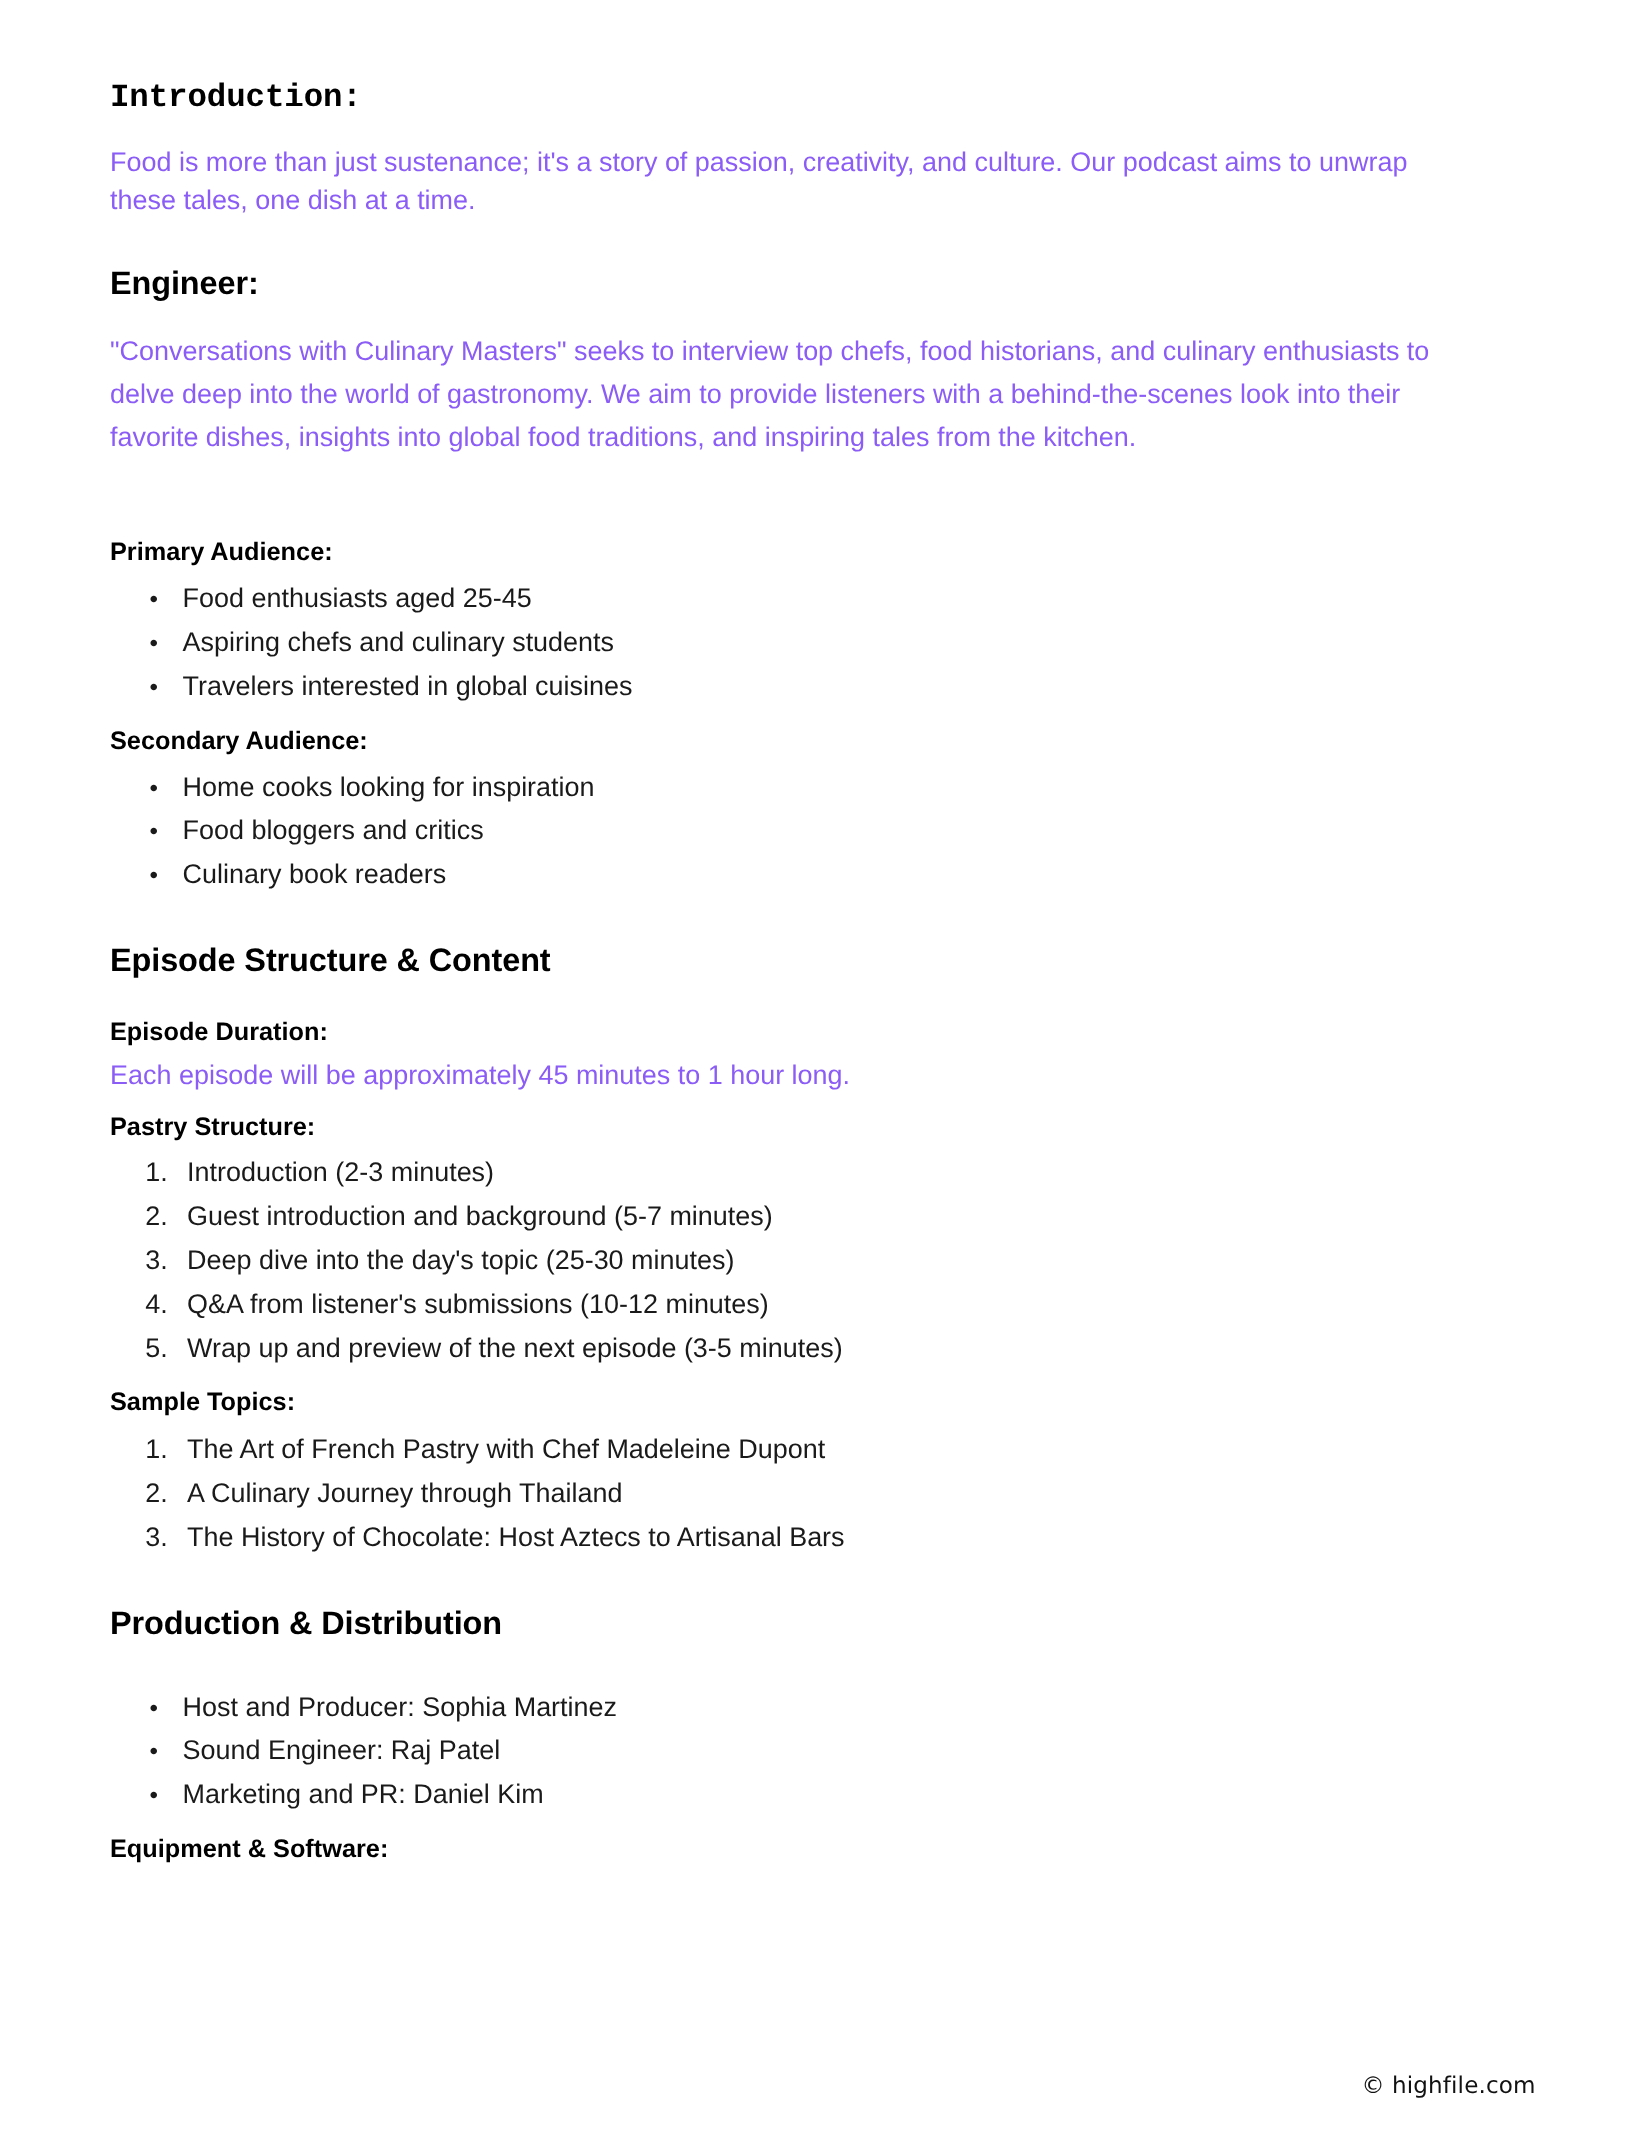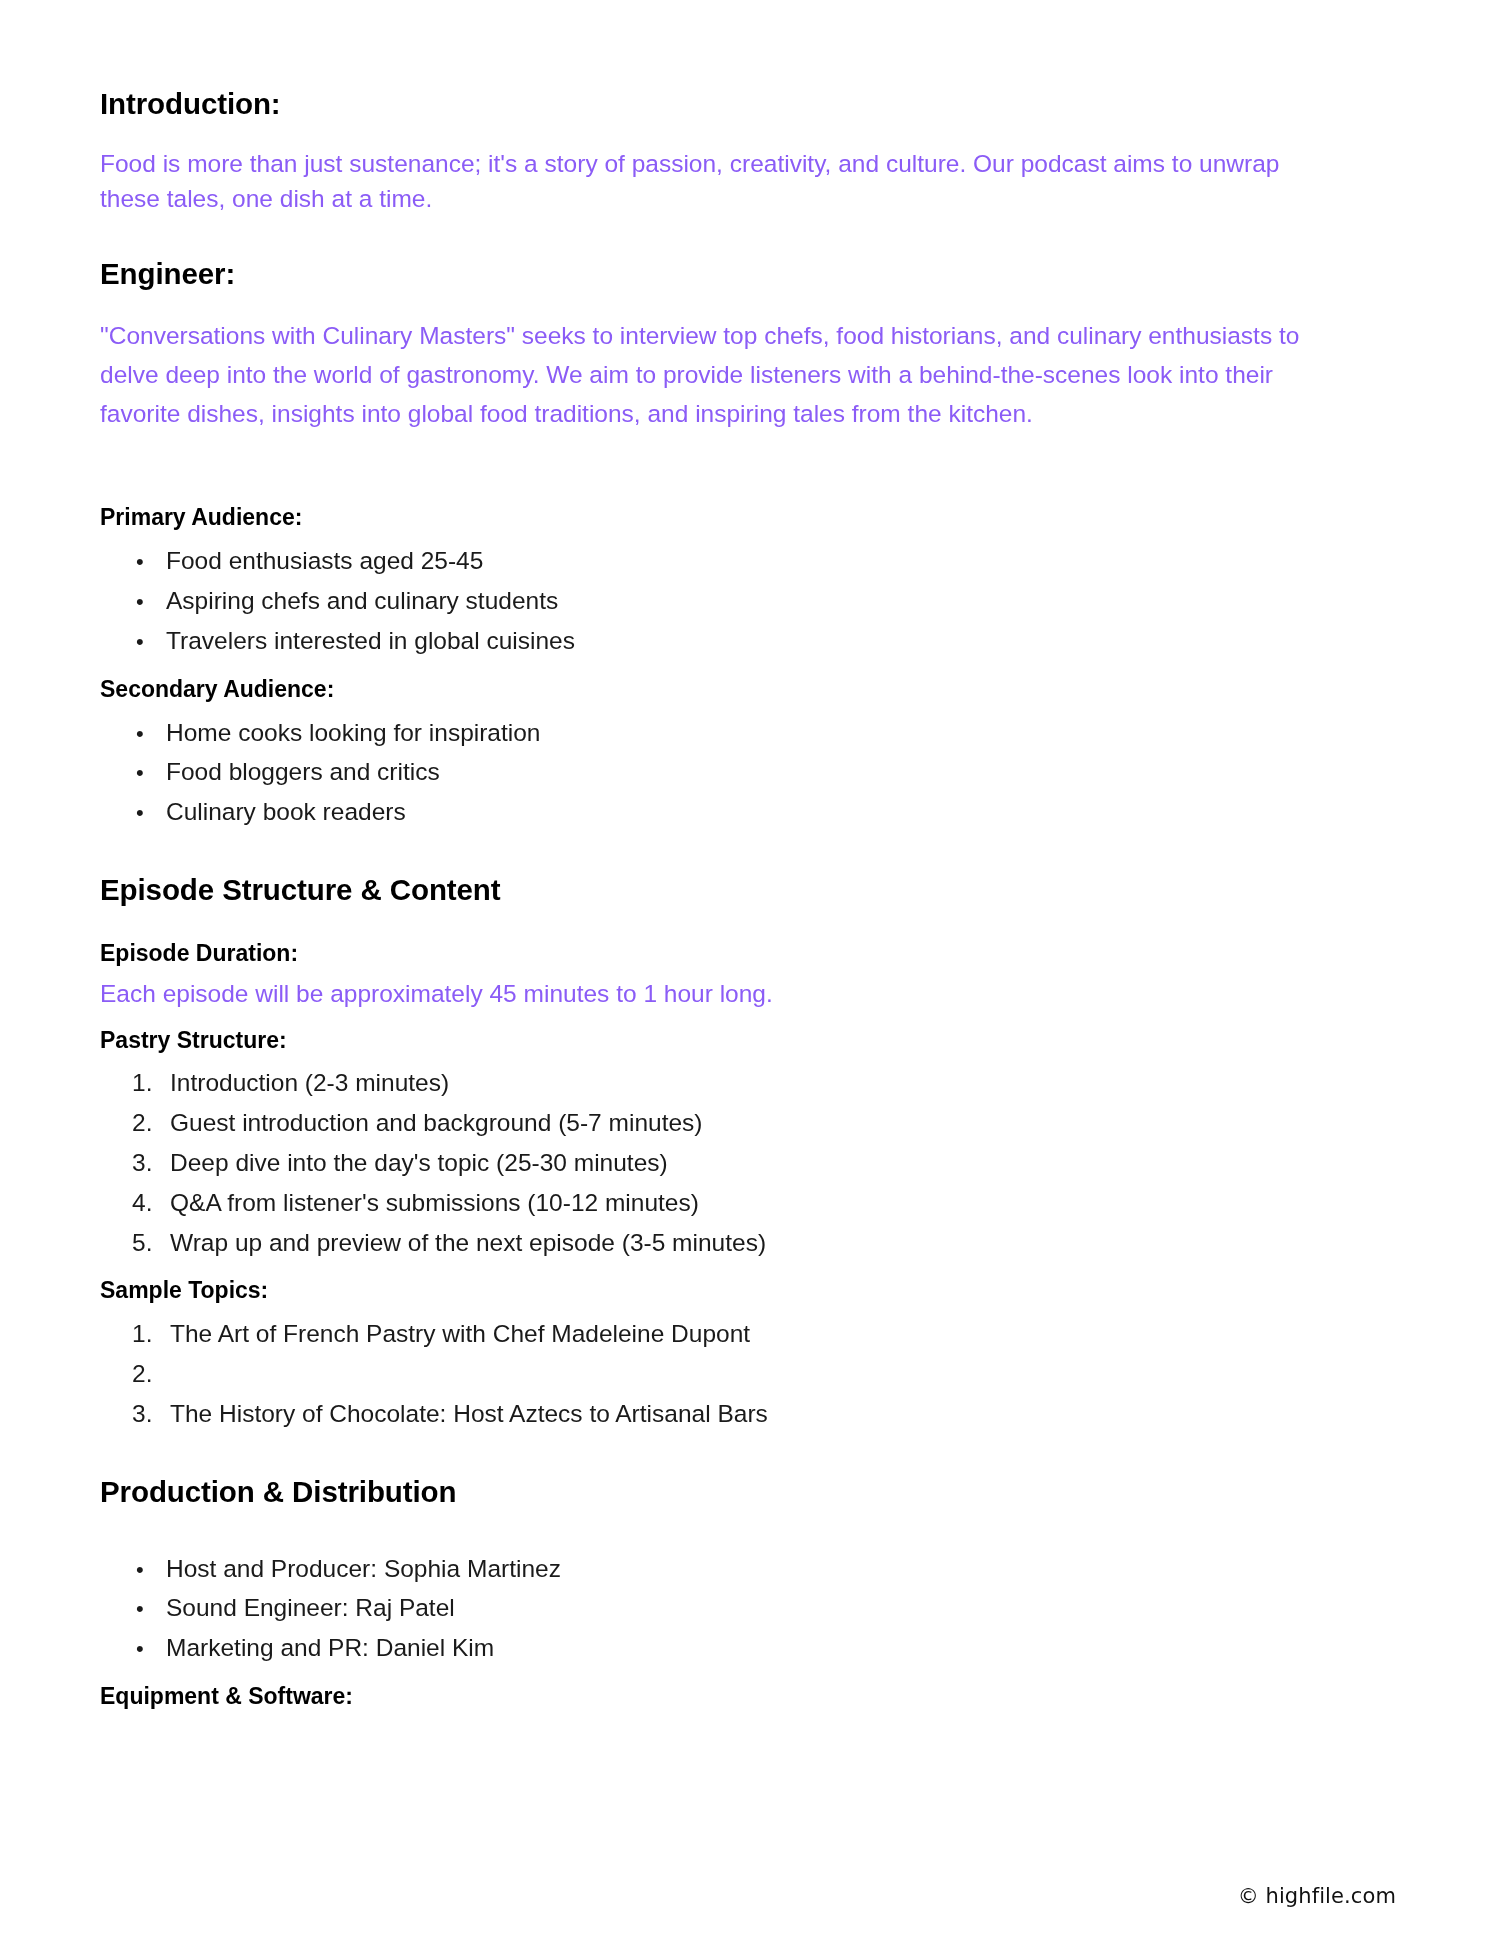--- a/index.html
+++ b/index.html
@@ -29,21 +29,21 @@
 
   h1.section-title {
     font-size: 29.5px;
     font-weight: bold;
     letter-spacing: -0.1px;
     margin: 0;
     padding: 0;
     line-height: 1.25;
     color: #000000;
   }
-  .section-title.first { margin-top: 16px; }
+  .section-title.first { margin-top: 0; font-family: Liberation Mono, monospace; }
 
   .sub-head {
     font-size: 23px;
     font-weight: bold;
     margin: 0;
     padding: 0;
     line-height: 1.3;
     color: #000000;
   }
 
@@ -204,20 +204,21 @@
 
     <div class="sub-head">Sample Topics:</div>
     <div class="gap-xs"></div>
     <ol class="numbers">
       <li>
         <span class="marker">1.</span>
         <span class="li-text">The Art of French Pastry with Chef Madeleine Dupont</span>
       </li>
       <li>
         <span class="marker">2.</span>
+        <span class="li-text">A Culinary Journey through Thailand</span>
       </li>
       <li>
         <span class="marker">3.</span>
         <span class="li-text">The History of Chocolate: Host Aztecs to Artisanal Bars</span>
       </li>
     </ol>
 
     <div class="gap-section"></div>
 
     <h1 class="section-title">Production &amp; Distribution</h1>

